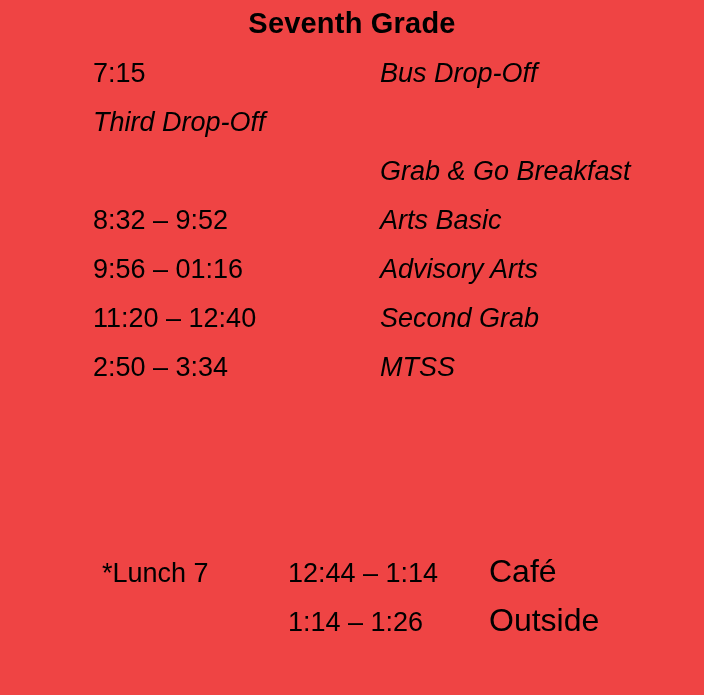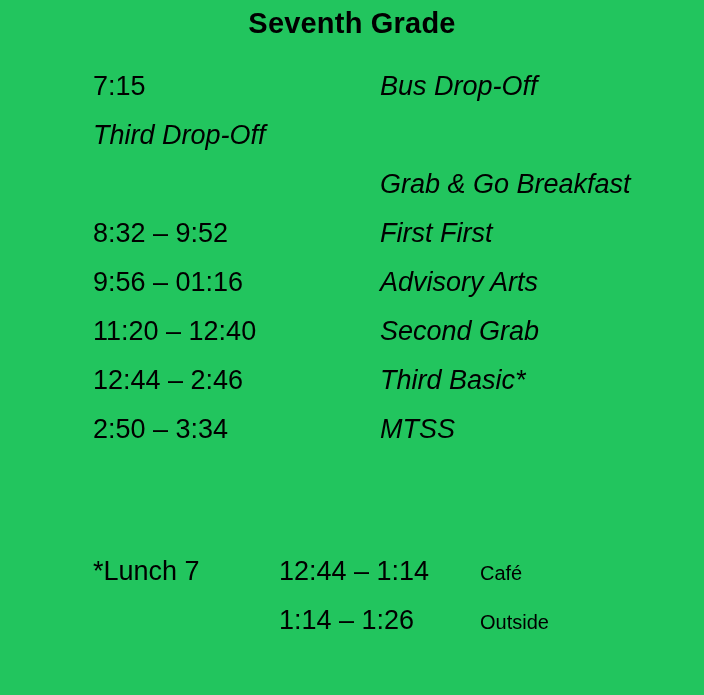--- a/index.html
+++ b/index.html
@@ -13,41 +13,41 @@
     overflow: hidden;
     font-family: "Liberation Sans", sans-serif;
     color: #000000;
     -webkit-font-smoothing: antialiased;
   }
 
   .page {
     position: relative;
     width: 704px;
     height: 695px;
-    background: #22c55e;
+    background: #ef4444;
   }
 
   
   .title {
     position: absolute;
     top: 6px;
     left: 0;
     width: 704px;
     text-align: center;
     font-size: 29px;
     font-weight: bold;
     letter-spacing: 0.2px;
     line-height: 34px;
     white-space: nowrap;
   }
 
   
   .schedule {
     position: absolute;
-    top: 71px;
+    top: 58px;
     left: 93px;
     width: 600px;
   }
   .row {
     display: flex;
     align-items: baseline;
     height: 49px;
   }
   .cell-time {
     width: 287px;
@@ -70,41 +70,42 @@
   .footnote {
     position: absolute;
     top: 556px;
     left: 93px;
     width: 600px;
   }
   .foot-row {
     display: flex;
     align-items: baseline;
     height: 49px;
+    margin-left: 9px;
   }
   .foot-label {
     width: 186px;
     flex: 0 0 186px;
     font-size: 27px;
     font-weight: 300;
     line-height: 31px;
     white-space: nowrap;
   }
   .foot-time {
     width: 176px;
     flex: 0 0 176px;
     font-size: 27px;
     font-weight: 300;
     line-height: 31px;
     white-space: nowrap;
   }
   .foot-place {
     flex: 1 1 auto;
     padding-left: 25px;
-    font-size: 20px;
+    font-size: 32px;
     font-weight: 300;
     line-height: 31px;
     white-space: nowrap;
   }
 </style>
 </head>
 <body>
 
 <div class="page">
 
@@ -122,37 +123,33 @@
     </div>
 
 
     <div class="row">
       <div class="cell-time"></div>
       <div class="cell-activity">Grab &amp; Go Breakfast</div>
     </div>
 
     <div class="row">
       <div class="cell-time">8:32 – 9:52</div>
-      <div class="cell-activity">First First</div>
+      <div class="cell-activity">Arts Basic</div>
     </div>
 
     <div class="row">
       <div class="cell-time">9:56 – 01:16</div>
       <div class="cell-activity">Advisory Arts</div>
     </div>
 
     <div class="row">
       <div class="cell-time">11:20 – 12:40</div>
       <div class="cell-activity">Second Grab</div>
     </div>
 
-    <div class="row">
-      <div class="cell-time">12:44 – 2:46</div>
-      <div class="cell-activity">Third Basic*</div>
-    </div>
 
     <div class="row">
       <div class="cell-time">2:50 – 3:34</div>
       <div class="cell-activity">MTSS</div>
     </div>
 
   </div>
 
   <div class="footnote">
 

